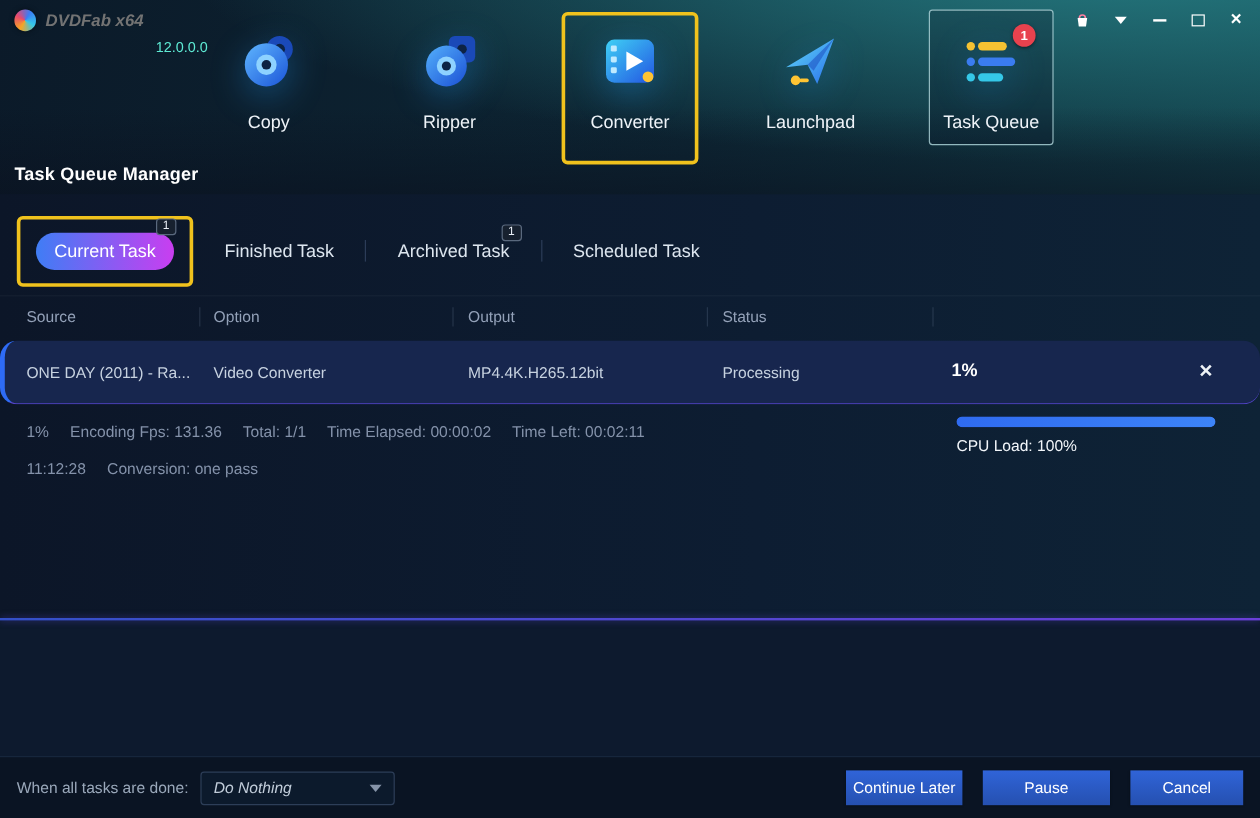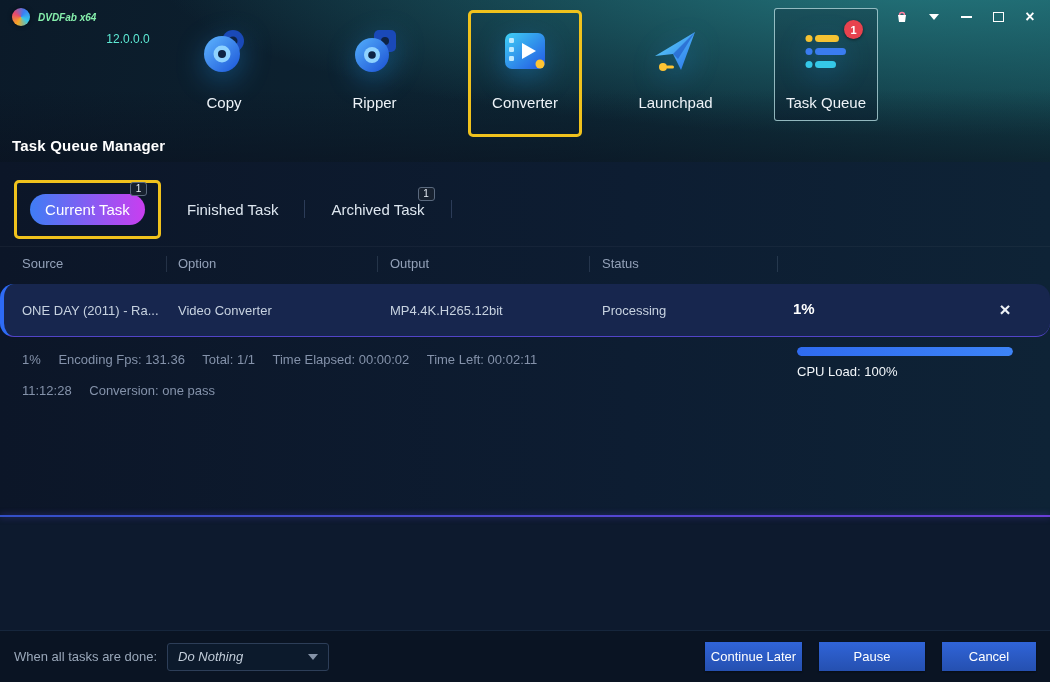--- a/index.html
+++ b/index.html
@@ -14,21 +14,21 @@
     background:
       linear-gradient(180deg, rgba(10,16,30,0) 55%, rgba(10,16,30,.55) 100%),
       radial-gradient(130% 180% at 90% -20%, rgba(38,126,132,.95) 0%, rgba(38,126,132,0) 58%),
       linear-gradient(100deg,#0b1a29 0%,#0d2634 55%,#123e48 100%);
   }
   
   .titlebar{position:absolute;top:0;left:0;right:0;height:34px;display:flex;align-items:center;padding:0 12px;z-index:6;}
   .logo{width:18px;height:18px;border-radius:50%;
     background:conic-gradient(from 210deg,#f5a623,#e8486e,#3b7cf5,#35c8e8,#f5a623);
     box-shadow:0 0 4px rgba(0,0,0,.5);}
-  .app-name{margin-left:8px;font-size:10px;font-weight:bold;font-style:italic;color:#86efac;}
+  .app-name{margin-left:8px;font-size:14px;font-weight:bold;font-style:italic;color:#737373;}
   .app-version{margin-left:10px;font-size:12px;color:#5eead4;margin-top:44px;}
   .tb-spacer{flex:1;}
   .tb-controls{display:flex;align-items:center;gap:16px;}
   .tb-btn{display:flex;align-items:center;justify-content:center;width:16px;height:16px;cursor:pointer;}
   .caret-down{width:0;height:0;border-left:5px solid transparent;border-right:5px solid transparent;border-top:6px solid #ffffff;}
   .min-bar{width:11px;height:2px;background:#ffffff;}
   .max-box{width:9px;height:8px;border:1.5px solid #ffffff;}
   .close-glyph{color:#ffffff;font-size:16px;font-weight:bold;line-height:16px;}
   
   .nav{position:absolute;top:24px;left:168px;width:714px;display:flex;justify-content:space-between;z-index:5;}
@@ -244,20 +244,23 @@
       </div>
       <div class="tab">
         <span>Finished Task</span>
       </div>
       <div class="tab-sep"></div>
       <div class="tab">
         <span>Archived Task</span>
         <div class="mini-badge">1</div>
       </div>
       <div class="tab-sep"></div>
+      <div class="tab">
+        <span>Scheduled Task</span>
+      </div>
     </div>
     <div class="tabs-underline"></div>
 
     <div class="thead">
       <div class="th c1">Source</div>
       <div class="th c2">Option</div>
       <div class="th c3">Output</div>
       <div class="th c4">Status</div>
     </div>
 

